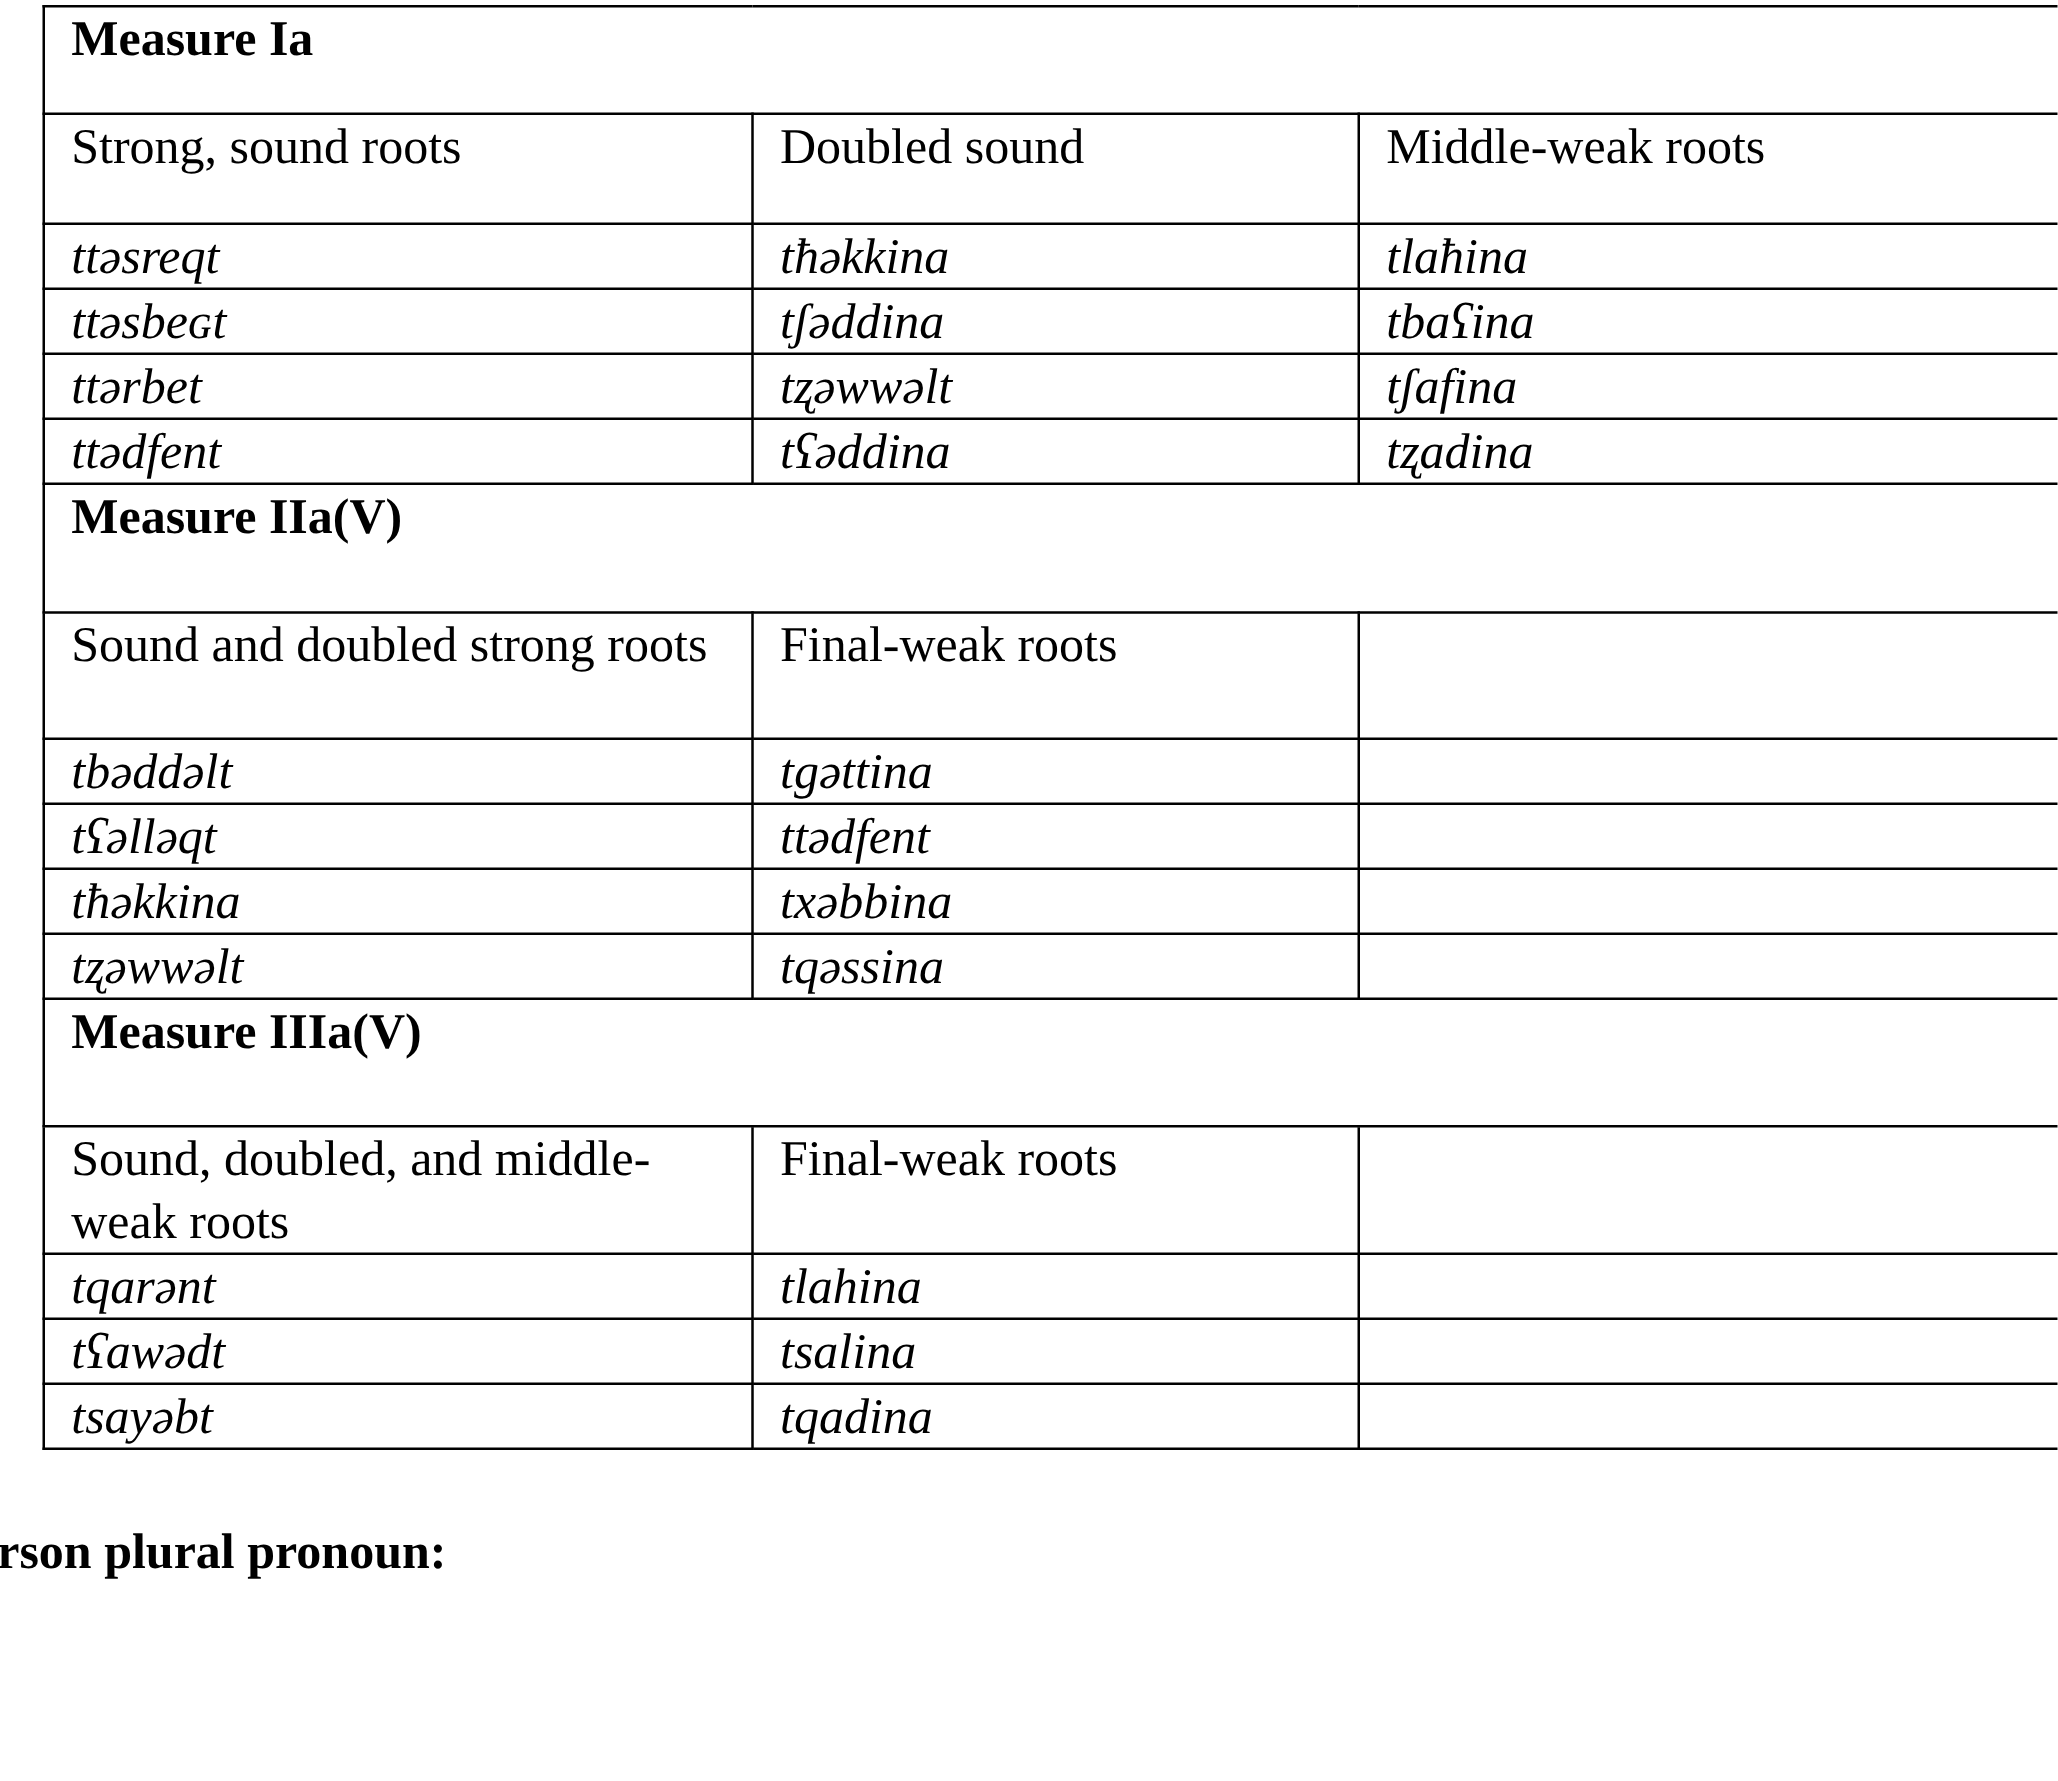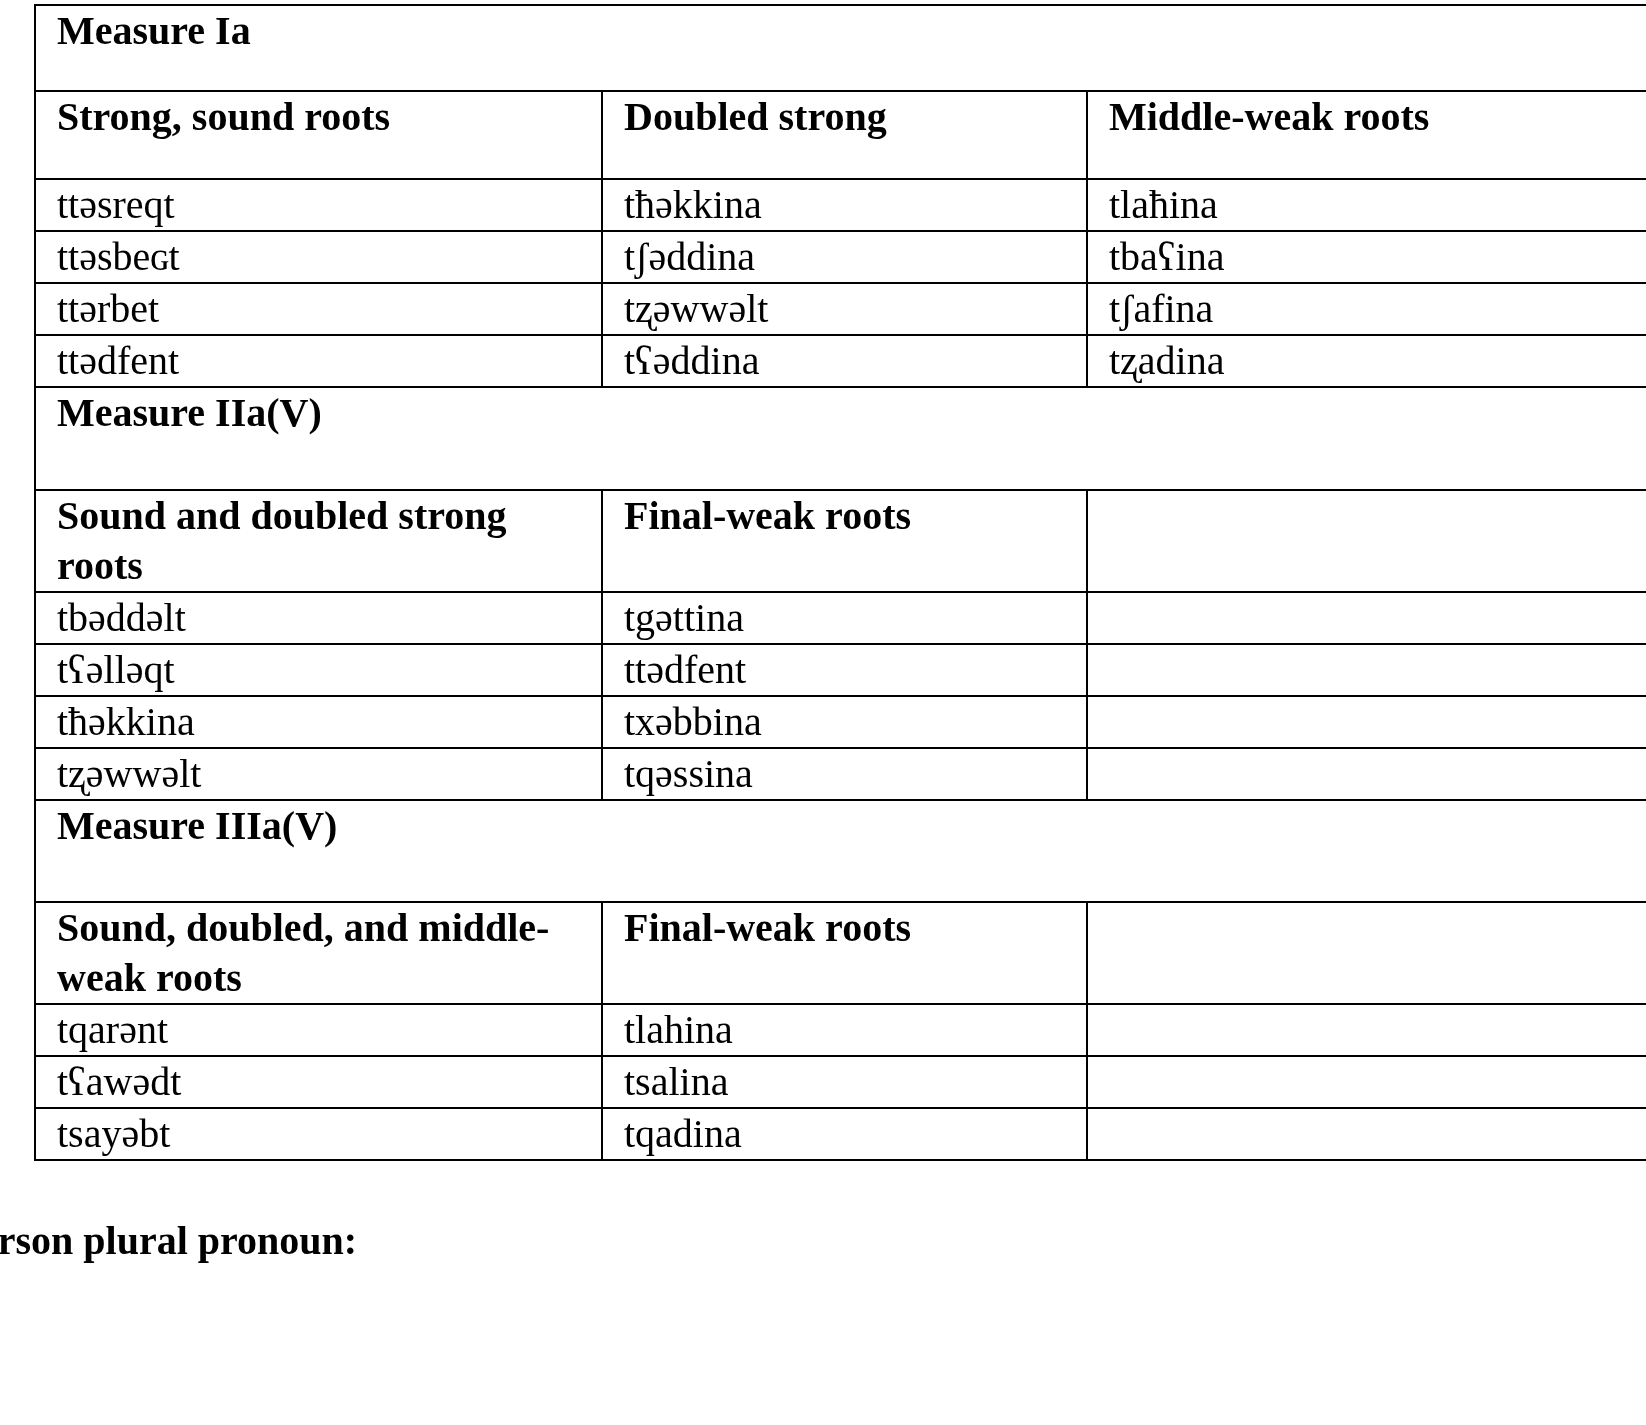--- a/index.html
+++ b/index.html
@@ -33,23 +33,23 @@
       white-space: nowrap;
     }
     .doc-table td.wrap {
       white-space: normal;
     }
     .doc-table col.c1 { width: 567px; }
     .doc-table col.c2 { width: 485px; }
     .doc-table col.c3 { width: 588px; }
 
     .measure-row td { height: 84px; font-weight: bold; }
-    .header-row td { height: 86px; font-weight: bold; }
+    .header-row td { height: 86px; font-weight: normal; }
     .header-row.tall td { height: 99px; }
-    .data-row td { height: 50px; }
+    .data-row td { height: 50px; font-style: italic; }
     .measure-row.m2 td { height: 101px; }
     .measure-row.m3 td { height: 100px; }
 
     .footer-heading {
       position: absolute;
       left: -20px;
       top: 1216px;
       font-size: 40px;
       font-weight: bold;
       line-height: 50px;
@@ -65,21 +65,21 @@
       <col class="c2">
       <col class="c3">
   </colgroup>
   <tbody>
 
     <tr class="measure-row">
       <td colspan="3">Measure Ia</td>
     </tr>
     <tr class="header-row">
       <td>Strong, sound roots</td>
-      <td>Doubled strong</td>
+      <td>Doubled sound</td>
       <td>Middle-weak roots</td>
     </tr>
     <tr class="data-row">
       <td>ttəsreqt</td>
       <td>tħəkkina</td>
       <td>tlaħina</td>
     </tr>
     <tr class="data-row">
       <td>ttəsbeɢt</td>
       <td>tʃəddina</td>

